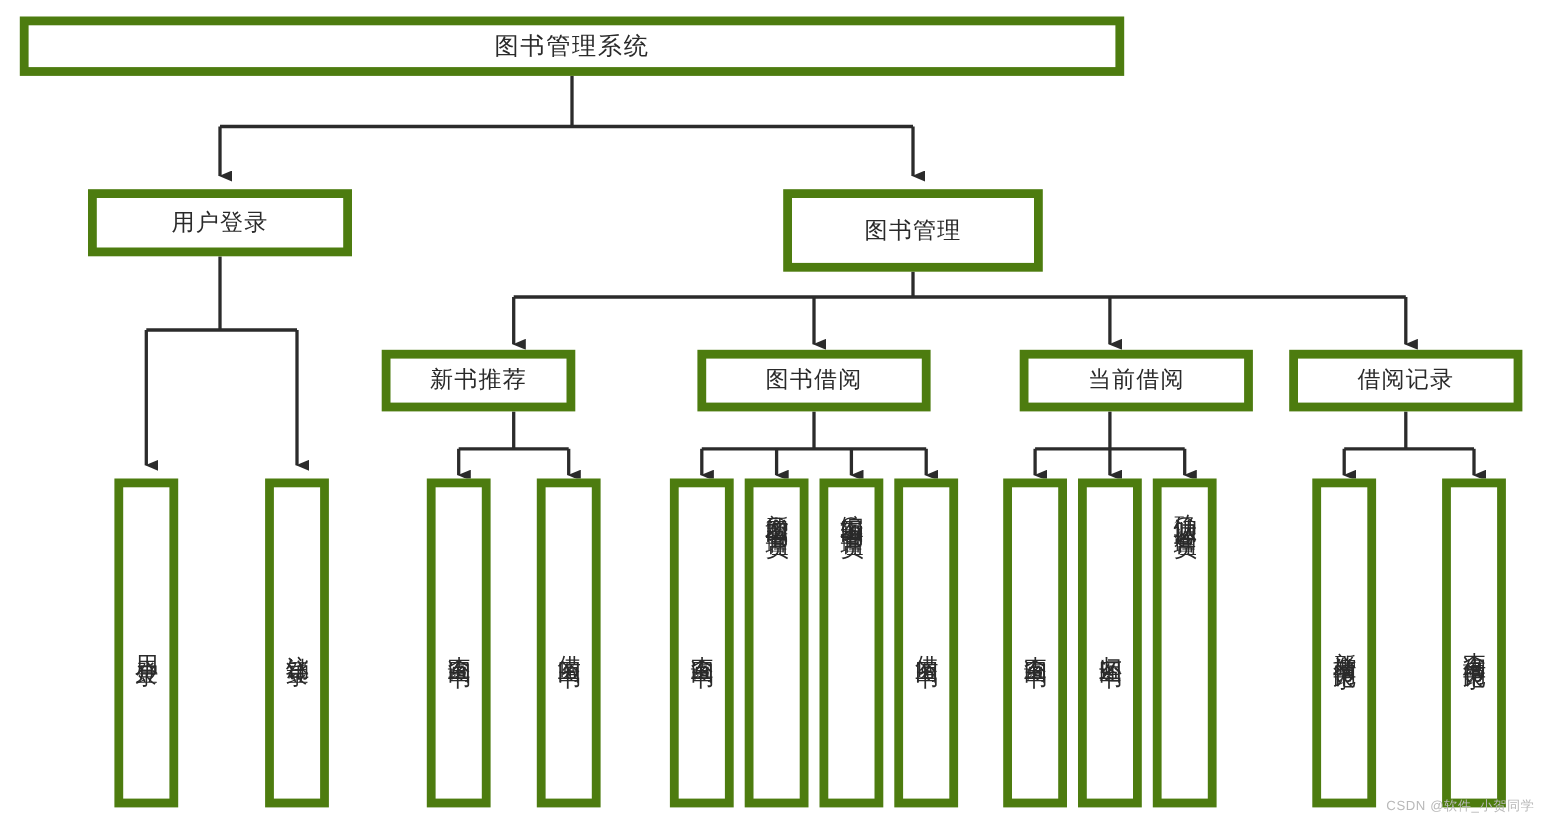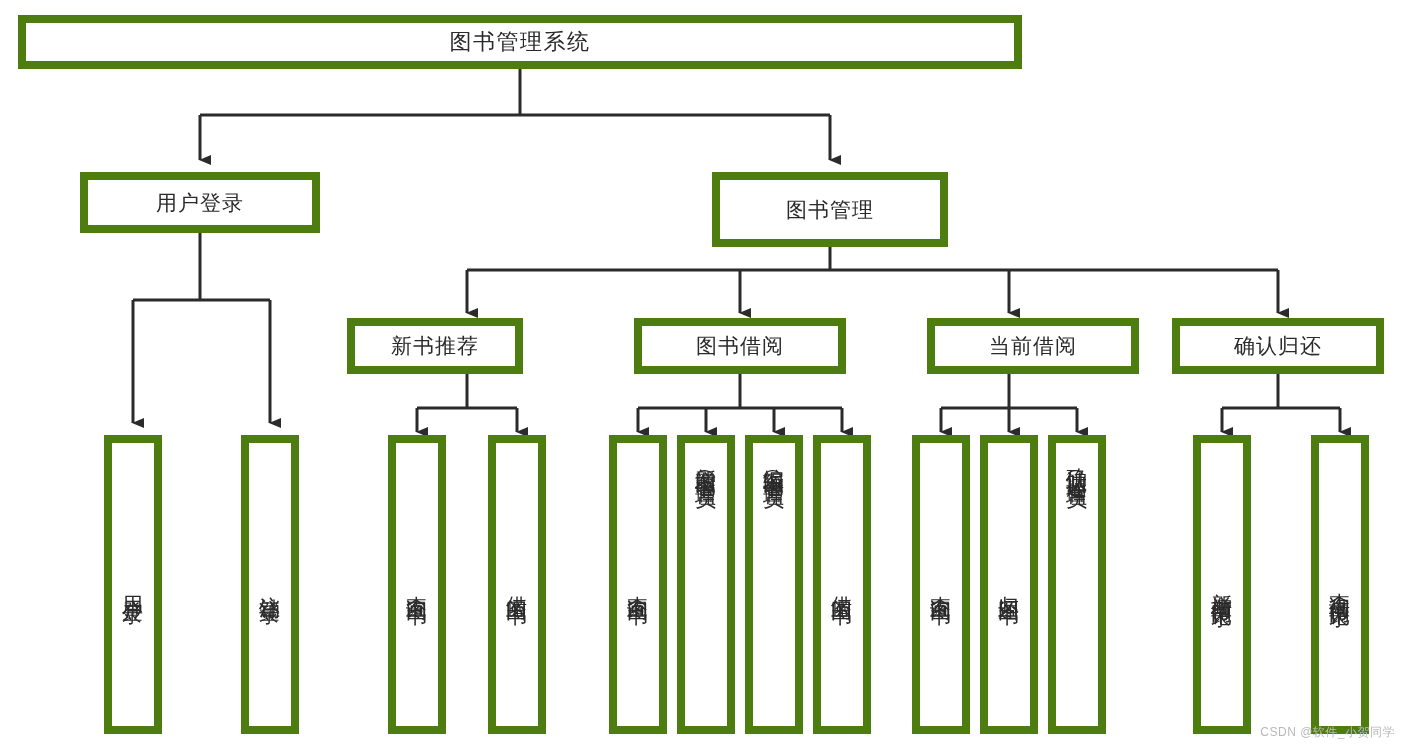--- a/index.html
+++ b/index.html
@@ -152,21 +152,21 @@
   <div class="node horiz" style="left:347px; top:318px; width:176px; height:56px;">
     <span class="node-label">新书推荐</span>
   </div>
   <div class="node horiz" style="left:634px; top:318px; width:212px; height:56px;">
     <span class="node-label">图书借阅</span>
   </div>
   <div class="node horiz" style="left:903px; top:318px; width:212px; height:56px;margin-left:24px;">
     <span class="node-label">当前借阅</span>
   </div>
   <div class="node horiz" style="left:1172px; top:318px; width:212px; height:56px;">
-    <span class="node-label">确认归还</span>
+    <span class="node-label">借阅记录</span>
   </div>
 
   <div class="node vert center-text" style="left:104px; top:435px; width:58px; height:299px;">
     <span class="node-label">用户登录</span>
   </div>
   <div class="node vert center-text" style="left:241px; top:435px; width:58px; height:299px;">
     <span class="node-label">注销登录</span>
   </div>
 
   <div class="node vert center-text" style="left:388px; top:435px; width:58px; height:299px;">

